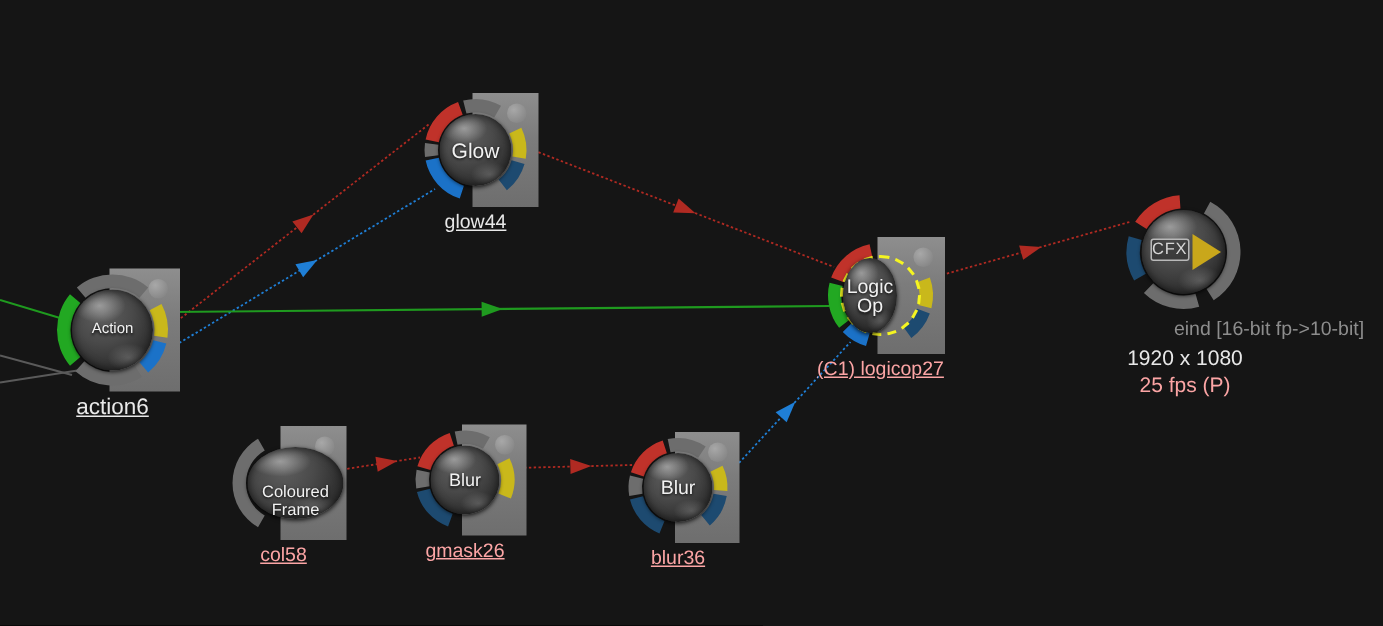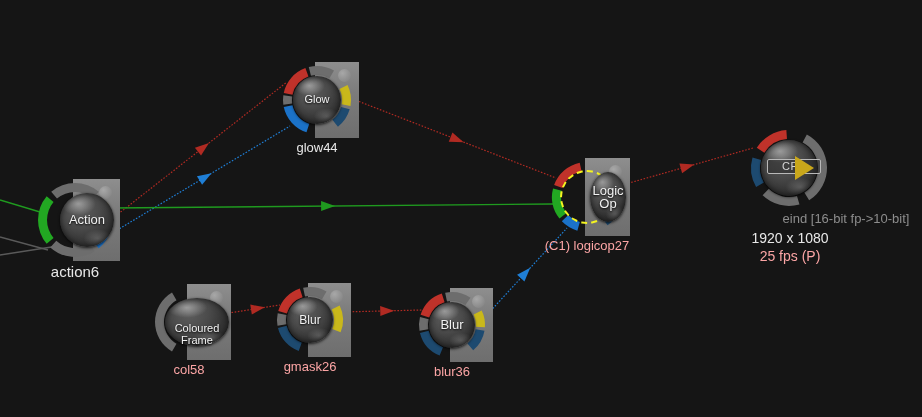--- a/index.html
+++ b/index.html
@@ -45,32 +45,33 @@
     box-sizing:border-box;
   }
 
   
   .nlabel{
     position:absolute;
     text-align:center;
     white-space:nowrap;
     transform:translateX(-50%);
     user-select:none;
+    text-decoration:underline;
   }
   .nlabel.white{color:#e8e8e8;}
   .nlabel.gray{color:#fca5a5;}
 
   
   .cfxbadge{
     position:absolute;
     border:1px solid #b9b9b9;
     color:#d6d6d6;
     font-size:11px;
     letter-spacing:.5px;
-    padding:0 14px;
+    padding:0 0;
     line-height:13px;
     border-radius:2px;
     background:rgba(40,40,40,.5);
     user-select:none;
   }
   .playtri{
     position:absolute;
     width:0;height:0;
     border-left:19px solid #c9a71b;
     border-top:12px solid transparent;
@@ -131,47 +132,47 @@
   <div id="nodes-layer">
       <div class="node">
         <div class="plate" style="left: 73px; top: 179px; width: 47px; height: 82px;"></div>
         <svg width="84" height="84" viewBox="0 0 84 84" style="position: absolute; left: 33px; top: 178px;">
           <path d="M 13.656355604597817 65.78314155840197 A 37 37 0 0 1 13.656355604597813 18.21685844159805 L 20.550755592668615 24.001946928776903 A 28 28 0 0 0 20.55075559266862 59.998053071223104 Z" fill="#22a822"></path>
           <path d="M 74.6690609357803 24.62955217692204 A 37 37 0 0 1 78.63991854343811 47.149404735522424 L 69.72750592476397 45.896846826881834 A 28 28 0 0 0 66.72253260004996 28.854796241995057 Z" fill="#c9b81b"></path>
           <path d="M 77.90094187221186 50.951110137187705 A 37 37 0 0 1 65.78314155840195 70.34364439540218 L 59.9980530712231 63.449244407331385 A 28 28 0 0 0 69.1682803357279 48.773813076790695 Z" fill="#1b72c8"></path>
           <path d="M 18.21685844159804 13.656355604597817 A 37 37 0 0 1 65.78314155840195 13.65635560459781 L 59.9980530712231 20.55075559266861 A 28 28 0 0 0 24.001946928776896 20.55075559266862 Z" fill="#6d6d6d"></path>
           <path d="M 61.60701277662858 73.37777955778776 A 37 37 0 0 1 17.242167564722244 69.49635854266359 L 23.26434302195197 62.80805511336704 A 28 28 0 0 0 56.837739398529735 65.74534669237993 Z" fill="#6d6d6d"></path>
         </svg>
-        <div class="ball" style="left: 60px; top: 193px; width: 54px; height: 54px; font-size: 13px;"><span>Action</span></div>
+        <div class="ball" style="left: 48px; top: 193px; width: 54px; height: 54px; font-size: 10px;"><span>Action</span></div>
         <div class="nlabel white" style="left: 75px; top: 263px; font-size: 15px;">action6</div>
       </div>
       <div class="node">
         <div class="plate" style="left: 315px; top: 62px; width: 44px; height: 76px;"></div>
         <svg width="78" height="78" viewBox="0 0 78 78" style="position: absolute; left: 278px; top: 61px;">
           <path d="M 5.742981575050607 31.93100251219619 A 34 34 0 0 1 27.371315126927243 7.05045089327912 L 30.449496416858267 15.507684480352296 A 25 25 0 0 0 14.546309981654858 33.802207729556024 Z" fill="#c0322a"></path>
           <path d="M 69.55899757417168 24.09538100917137 A 34 34 0 0 1 72.48346360241507 44.90403804067563 L 63.6201938253052 43.341204441673256 A 25 25 0 0 0 61.46985115747918 28.040721330273065 Z" fill="#c9b81b"></path>
           <path d="M 71.68289766190284 48.37167009777797 A 34 34 0 0 1 59.93249016107238 65.79236562262855 L 54.391536883141455 58.70026884016805 A 25 25 0 0 0 63.03154239845797 45.89093389542498 Z" fill="#1d4a70"></path>
           <path d="M 28.49342219125179 71.33592155403522 A 34 34 0 0 1 5.742981575050607 46.06899748780381 L 14.546309981654858 44.19779227044398 A 25 25 0 0 0 31.274575140626318 62.77641290737884 Z" fill="#1b72c8"></path>
           <path d="M 5.3308856627866135 43.73188543264224 A 34 34 0 0 1 5.3308856627866135 34.26811456735777 L 14.243298281460742 35.52067247599836 A 25 25 0 0 0 14.243298281460742 42.47932752400165 Z" fill="#6d6d6d"></path>
           <path d="M 30.774655549611296 6.0099453066161175 A 34 34 0 0 1 56 9.555136271329086 L 51.5 17.349364905389034 A 25 25 0 0 0 32.951952610008306 14.742606843100088 Z" fill="#6d6d6d"></path>
         </svg>
-        <div class="ball" style="left: 293px; top: 76px; width: 48px; height: 48px; font-size: 11px;"><span>Glow</span></div>
+        <div class="ball" style="left: 293px; top: 76px; width: 48px; height: 48px; font-size: 14px;"><span>Glow</span></div>
         <div class="nlabel white" style="left: 317px; top: 140px; font-size: 13px;">glow44</div>
       </div>
       <div class="node selected">
         <div class="plate" style="left: 585px; top: 158px; width: 45px; height: 78px;"></div>
         <svg width="80" height="80" viewBox="0 0 80 80" style="position: absolute; left: 547px; top: 157px;">
           <path d="M 7.110758272493207 28.029294983601595 A 35 35 0 0 1 32.723090821378406 5.764833974316808 L 34.59429603873824 14.568162380921056 A 26 26 0 0 0 15.56799185956638 31.107476273532615 Z" fill="#c0322a"></path>
           <path d="M 12.419623623764732 61.548151636398046 A 35 35 0 0 1 6.039649580340125 31.532733654011636 L 14.772311116824092 33.710030714408646 A 26 26 0 0 0 19.51172040622523 56.00719835846712 Z" fill="#22a822"></path>
           <path d="M 30.35269254640503 73.64415935784116 A 35 35 0 0 1 14.82310698814721 64.3130429660649 L 21.29716519119507 58.061117631933925 A 26 26 0 0 0 32.833428748758024 64.99280409439629 Z" fill="#1b72c8"></path>
           <path d="M 72.8892417275068 28.029294983601595 A 35 35 0 0 1 73.96035041965987 48.46726634598837 L 65.22768888317592 46.28996928559136 A 26 26 0 0 0 64.43200814043362 31.107476273532612 Z" fill="#c9b81b"></path>
           <path d="M 72.8892417275068 51.970705016398405 A 35 35 0 0 1 60.572483830236564 68.31559480312316 L 55.2824165596043 61.03444185374863 A 26 26 0 0 0 64.43200814043362 48.89252372646739 Z" fill="#1d4a70"></path>
         </svg>
         <div class="selring" style="left: 560px; top: 170px; width: 54px; height: 54px;"></div>
-        <div class="ball" style="left: 562px; top: 172px; width: 36px; height: 50px; font-size: 13px; margin-left: 28px;"><span>Logic
+        <div class="ball" style="left: 562px; top: 172px; width: 36px; height: 50px; font-size: 13px;"><span>Logic
 Op</span></div>
         <div class="nlabel gray" style="left: 587px; top: 238px; font-size: 13px;">(C1) logicop27</div>
       </div>
       <div class="node">
         <div class="plate" style="left: 187px; top: 284px; width: 44px; height: 76px;"></div>
         <svg width="78" height="78" viewBox="0 0 78 78" style="position: absolute; left: 150px; top: 283px;">
           <path d="M 69.55899757417168 24.09538100917137 A 34 34 0 0 1 69.55899757417168 53.90461899082863 L 61.46985115747918 49.959278669726935 A 25 25 0 0 0 61.46985115747918 28.040721330273065 Z" fill="#c9b81b"></path>
           <path d="M 22.000000000000007 68.44486372867092 A 34 34 0 0 1 21.999999999999986 9.555136271329097 L 26.49999999999999 17.34936490538904 A 25 25 0 0 0 26.500000000000007 60.65063509461097 Z" fill="#6d6d6d"></path>
         </svg>
         <div class="ball" style="left: 165px; top: 298px; width: 64px; height: 48px; font-size: 11px; align-items: flex-end;"><span>Coloured

